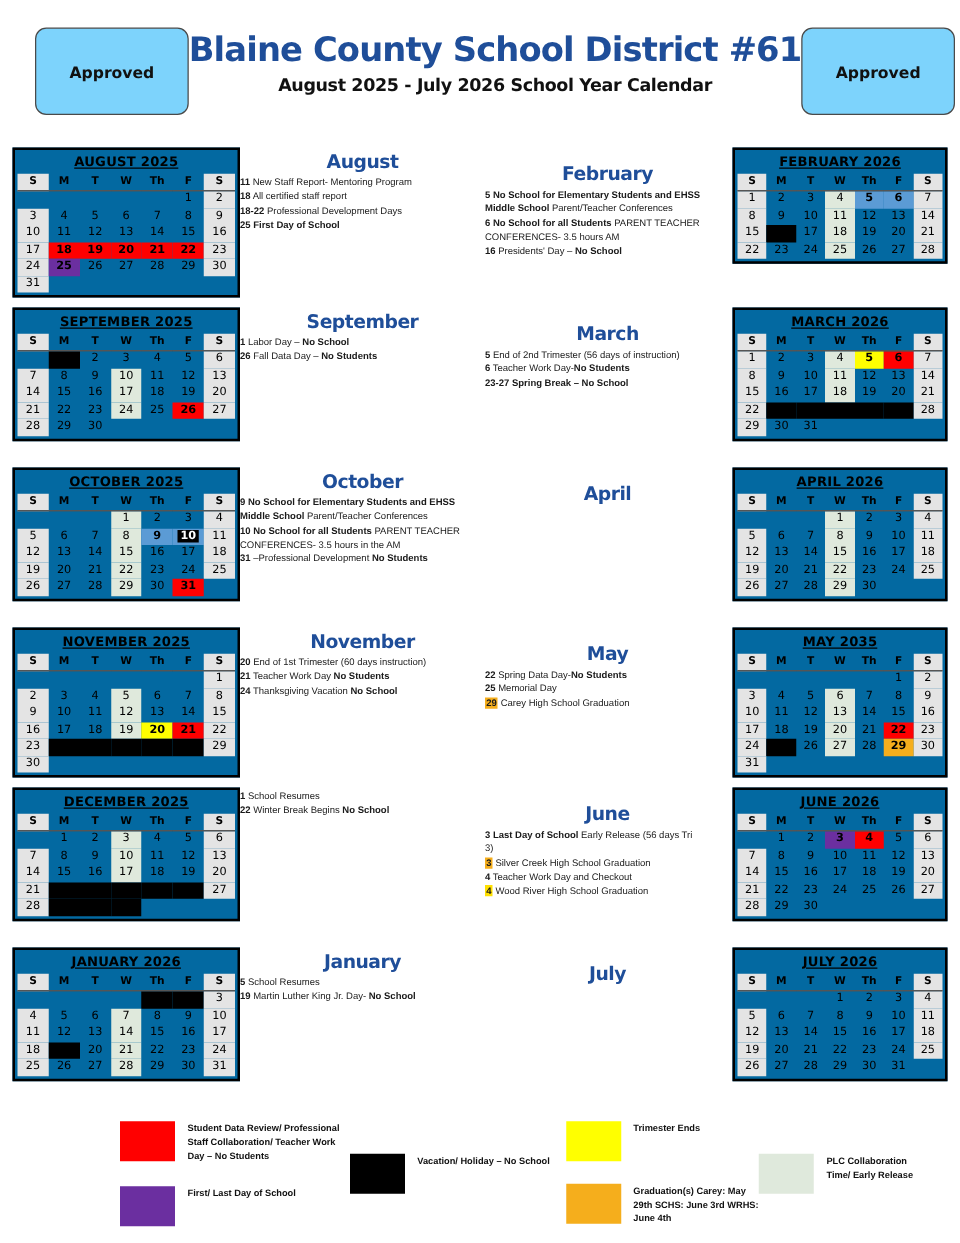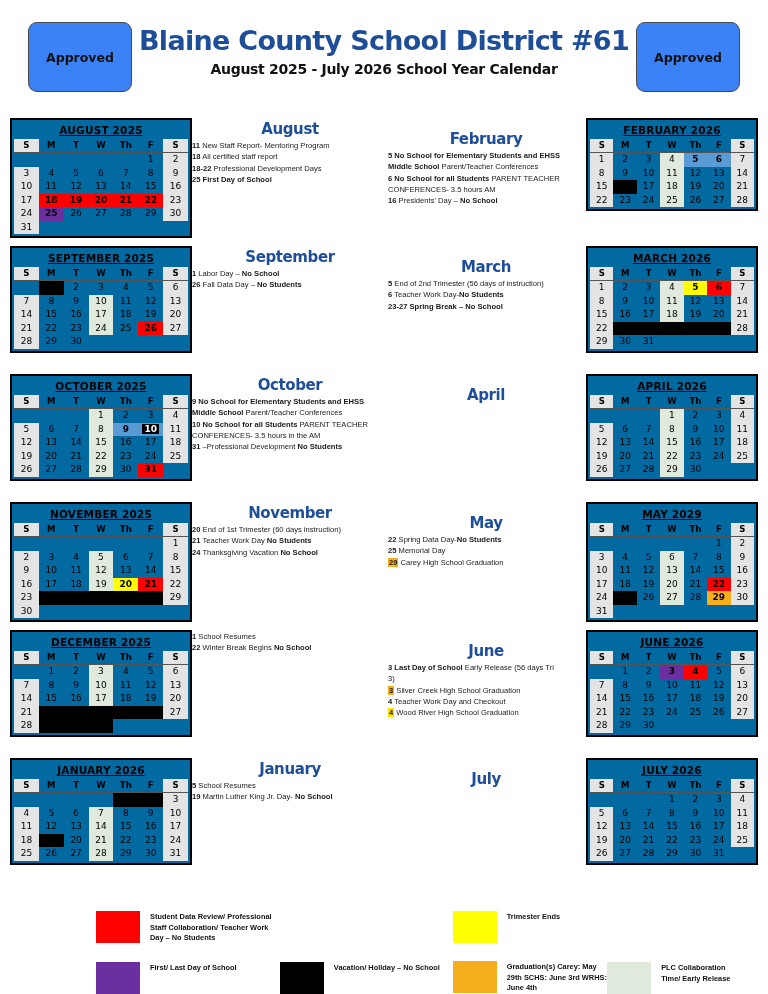--- a/index.html
+++ b/index.html
@@ -17,22 +17,22 @@
 
   
   .header {
     display: flex;
     align-items: flex-start;
     justify-content: space-between;
     padding: 22px 28px 0 28px;
     height: 112px;
   }
   .approved-stamp {
-    width: 104px; height: 70px;
-    background: #3b82f6;
+    width: 123px; height: 70px;
+    background: #7dd3fc;
     border: 1.5px solid #4a4a4a;
     border-radius: 9px;
     display: flex; align-items: center; justify-content: center;
     font-size: 12.5px;
     font-weight: 700;
     color: #111;
     flex: 0 0 auto;
     font-family: "DejaVu Sans", sans-serif;
   }
   .title-block {
@@ -139,21 +139,21 @@
   .hl-orange { background: #f5ae1c; font-weight: 700; padding: 0 1px; }
 
   
   .legend {
     position: absolute;
     left: 0; right: 0;
     top: 878px;
     height: 116px;
     padding: 6px 23px 0 96px;
     display: flex;
-    align-items: flex-end;
+    align-items: center;
   }
   .leg-col { display: flex; flex-direction: column; gap: 18px; }
   .leg-col.c1 { width: 200px; }
   .leg-col.c2 { width: 188px; }
   .leg-col.c3 { width: 168px; }
   .leg-col.c4 { width: 150px; }
   .leg-item { display: flex; align-items: flex-start; gap: 10px; }
   .swatch { width: 44px; height: 32px; flex: 0 0 44px; }
   .sw-red    { background: #ff0000; }
   .sw-purple { background: #6b2fa0; }
@@ -731,21 +731,21 @@
           <div class="notes">
             <div class="n"><span class="b">22</span> Spring Data Day-<span class="b">No Students</span></div>
             <div class="n"><span class="b">25</span> Memorial Day</div>
             <div class="n"><span class="hl-orange">29</span> Carey High School Graduation</div>
           </div>
         </div>
       </div>
       <div class="col-right-cal">
         <div class="cal">
           <table class="cal-tbl">
-            <caption>MAY 2029</caption>
+            <caption>MAY 2035</caption>
             <thead>
               <tr>
                 <th class="wk">S</th>
                 <th>M</th>
                 <th>T</th>
                 <th>W</th>
                 <th>Th</th>
                 <th>F</th>
                 <th class="wk">S</th>
               </tr>

